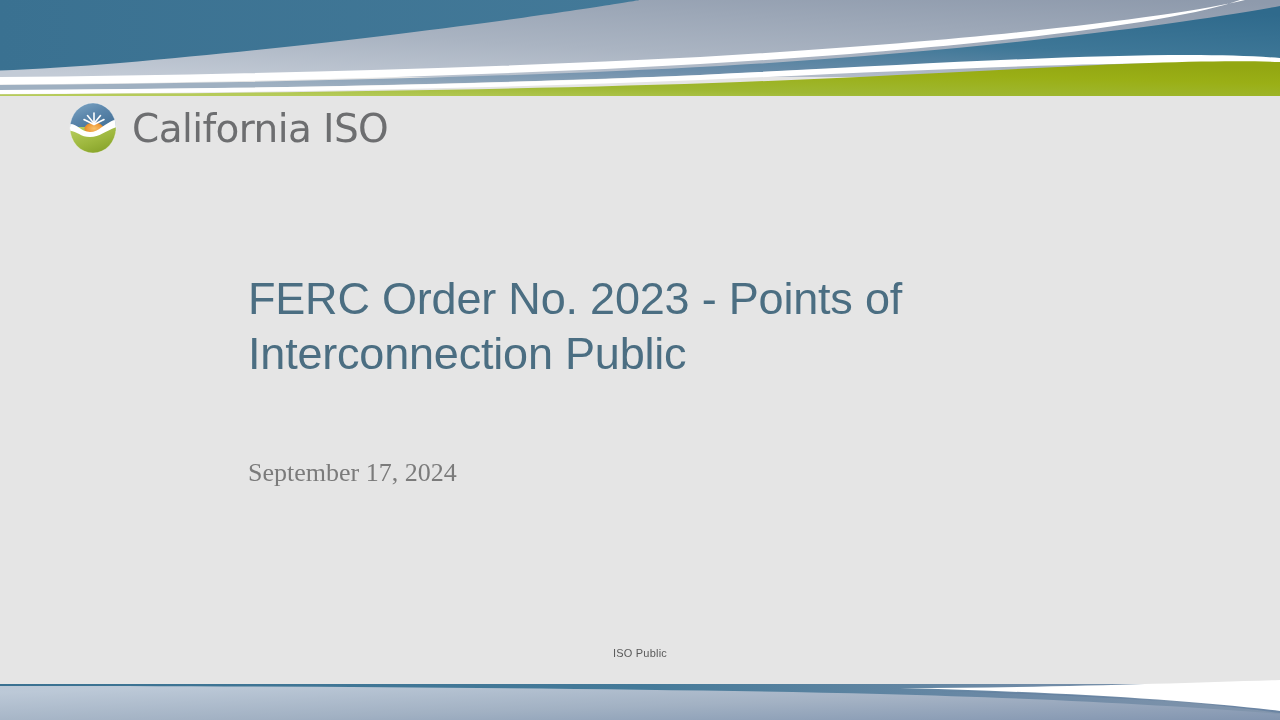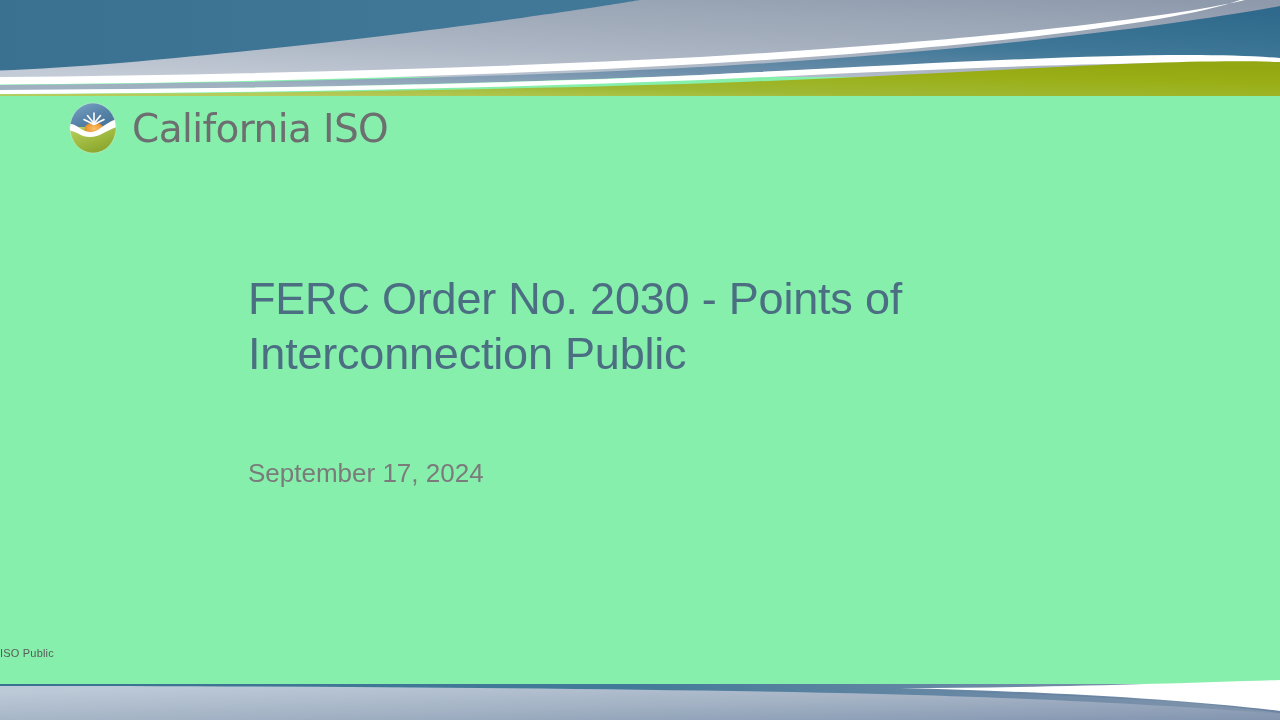--- a/index.html
+++ b/index.html
@@ -10,21 +10,21 @@
   }
   body {
     font-family: "Liberation Sans", sans-serif;
   }
 
   .slide {
     position: relative;
     width: 1280px;
     height: 720px;
     overflow: hidden;
-    background: #86efac;
+    background: #e5e5e5;
   }
 
   
   .top-banner {
     position: absolute;
     top: 0;
     left: 0;
     width: 1280px;
     height: 96px;
     overflow: hidden;
@@ -90,34 +90,34 @@
     font-weight: 400;
     line-height: 1.22;
     color: #4b6e82;
     letter-spacing: -0.2px;
   }
   .slide-subtitle {
     margin: 0;
     position: absolute;
     left: 248px;
     top: 458px;
-    font-family: Liberation Sans, sans-serif;
+    font-family: Liberation Serif, serif;
     font-size: 26px;
     font-weight: 400;
     color: #7b7b7b;
     letter-spacing: 0px;
   }
 
   
   .footer {
     position: absolute;
     left: 0;
     top: 647px;
     width: 1280px;
-    text-align: left;
+    text-align: center;
     font-family: "Liberation Sans", sans-serif;
     font-size: 11px;
     color: #5a5a5a;
     letter-spacing: 0.2px;
   }
 </style>
 </head>
 <body>
 
 <div class="slide">
@@ -214,21 +214,21 @@
           <line x1="26" y1="23.5" x2="36" y2="18.5"></line>
         </g>
       </g>
       <ellipse cx="25" cy="27" rx="23" ry="25" fill="none" stroke="#ffffff" stroke-width="0.6" opacity="0.5"></ellipse>
     </svg>
     <div class="logo-wordmark">California ISO</div>
   </div>
 
   <div class="title-area">
     <h1 class="slide-title">
-      <span>FERC Order No. 2030 - Points of</span><br>
+      <span>FERC Order No. 2023 - Points of</span><br>
       <span>Interconnection Public</span>
     </h1>
   </div>
 
   <div class="slide-subtitle">September 17, 2024</div>
 
   <div class="footer">ISO Public</div>
 
   <div class="bottom-banner">
     <svg viewBox="0 0 1280 40" preserveAspectRatio="none" xmlns="http://www.w3.org/2000/svg">

